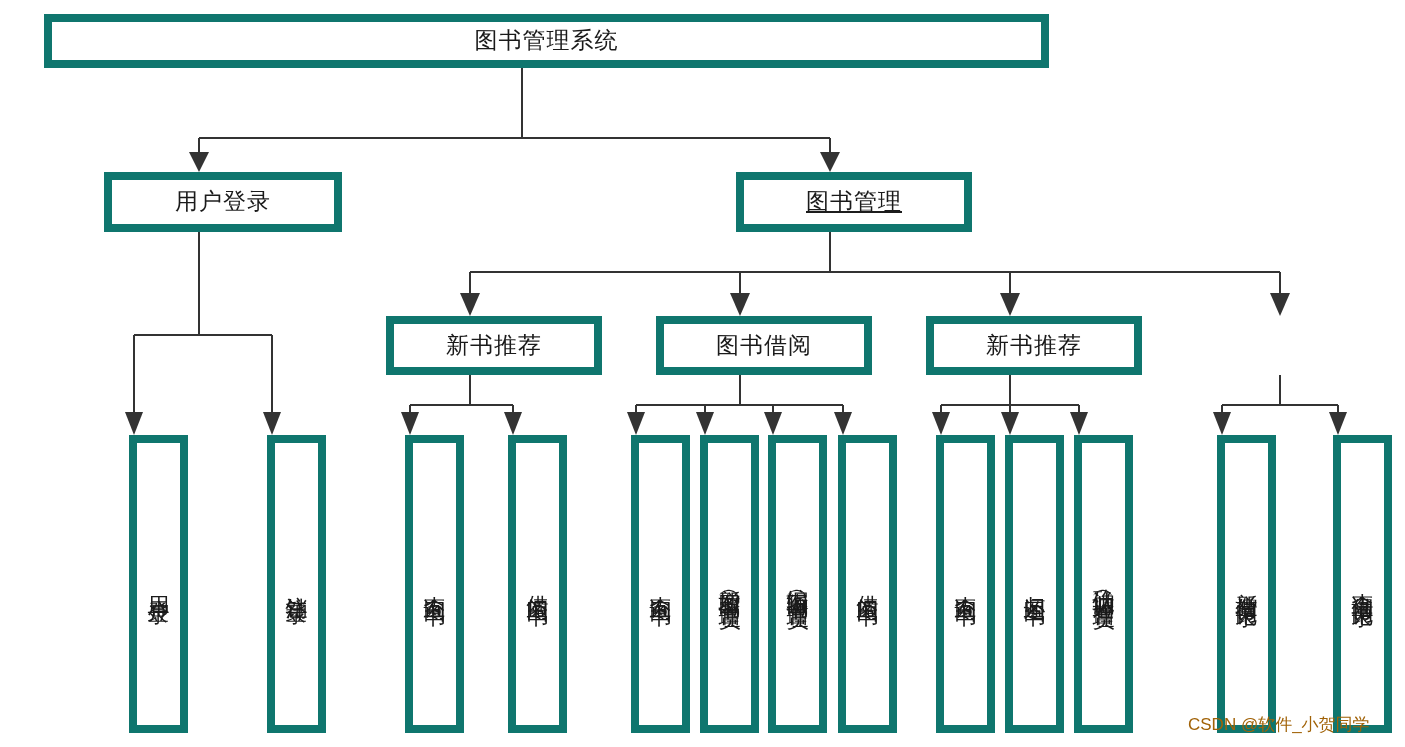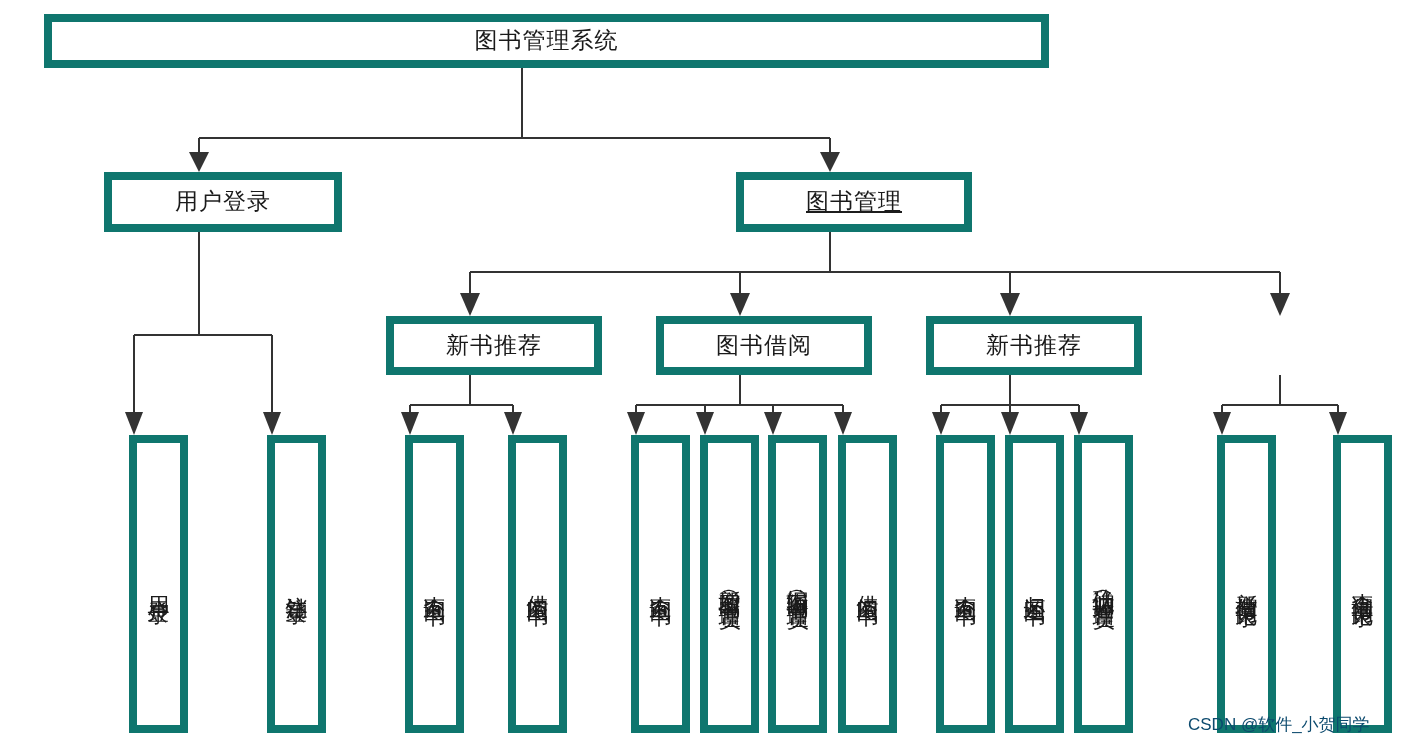--- a/index.html
+++ b/index.html
@@ -74,21 +74,21 @@
   #wires polygon.arrow {
     fill: #333333;
     stroke: none;
   }
   
   #watermark {
     position: absolute;
     left: 1188px;
     top: 713px;
     font-size: 17px;
-    color: #0c4a6e;
+    color: #a16207;
     white-space: nowrap;
     letter-spacing: 0px;
   }
 </style>
 </head>
 <body>
 
 <div id="canvas">
 
   <svg id="wires" viewBox="0 0 1405 747" xmlns="http://www.w3.org/2000/svg">

